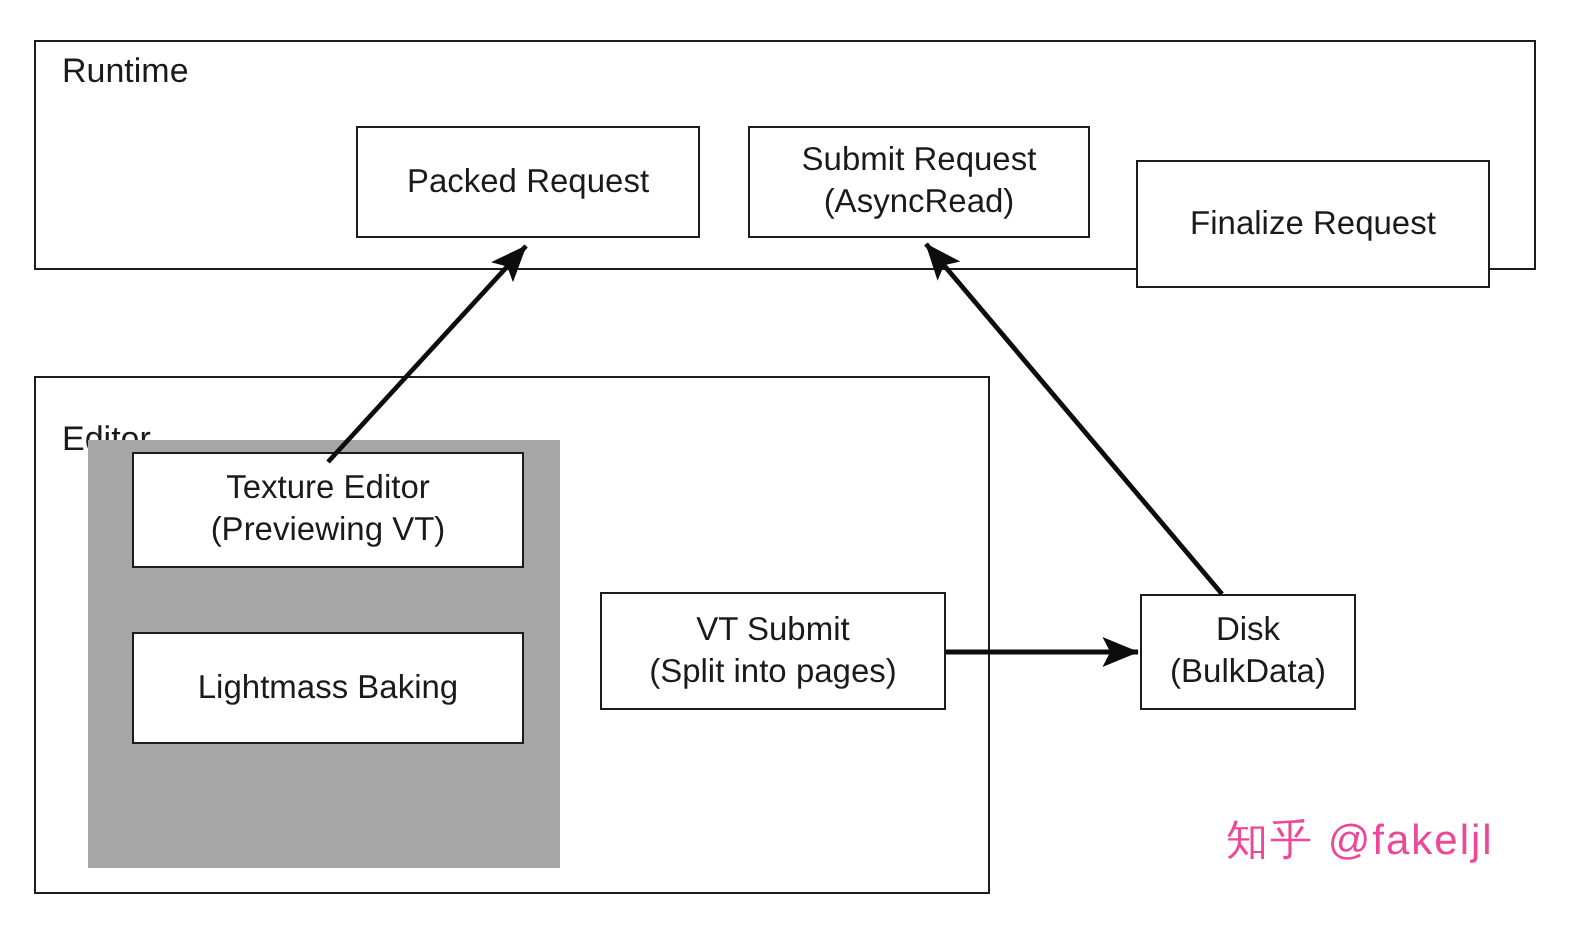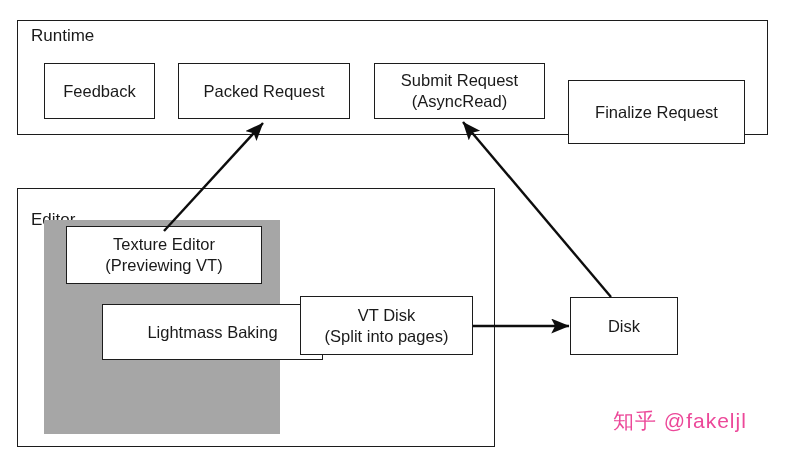--- a/index.html
+++ b/index.html
@@ -72,23 +72,20 @@
   }
 </style>
 </head>
 <body>
 
 <div id="canvas">
 
   <div class="group-box" style="left:17px; top:20px; width:751px; height:115px;"></div>
   <div class="group-label" style="left:31px; top:26px;">Runtime</div>
 
-  <div class="node-box" style="left:44px; top:63px; width:111px; height:56px;">
-    <span>Feedback</span>
-  </div>
 
   <div class="node-box" style="left:178px; top:63px; width:172px; height:56px;">
     <span>Packed Request</span>
   </div>
 
   <div class="node-box" style="left:374px; top:63px; width:171px; height:56px;">
     <span>Submit Request</span>
     <span class="line2">(AsyncRead)</span>
   </div>
 
@@ -99,32 +96,33 @@
   <div class="group-box" style="left:17px; top:188px; width:478px; height:259px;"></div>
   <div class="group-label" style="left:31px; top:210px;">Editor</div>
 
   <div class="gray-panel" style="left:44px; top:220px; width:236px; height:214px;"></div>
 
   <div class="node-box" style="left:66px; top:226px; width:196px; height:58px;">
     <span>Texture Editor</span>
     <span class="line2">(Previewing VT)</span>
   </div>
 
-  <div class="node-box" style="left:66px; top:304px; width:221px; height:56px;margin-left:36px;">
+  <div class="node-box" style="left:66px; top:316px; width:196px; height:56px;">
     <span>Lightmass Baking</span>
   </div>
 
 
   <div class="node-box" style="left:300px; top:296px; width:173px; height:59px;">
-    <span>VT Disk</span>
+    <span>VT Submit</span>
     <span class="line2">(Split into pages)</span>
   </div>
 
   <div class="node-box" style="left:570px; top:297px; width:108px; height:58px;">
     <span>Disk</span>
+    <span class="line2">(BulkData)</span>
   </div>
 
   <svg class="arrow-layer" viewBox="0 0 786 466">
     <defs>
       <marker id="ah" markerWidth="9" markerHeight="9" refX="7.4" refY="3.1" orient="auto" markerUnits="strokeWidth">
         <path d="M0,0 L7.6,3.1 L0,6.2 L1.6,3.1 z" fill="#0d0d0d"></path>
       </marker>
     </defs>
     <line x1="164" y1="231" x2="263" y2="123" stroke="#0d0d0d" stroke-width="2.4" marker-end="url(#ah)"></line>
     <line x1="611" y1="297" x2="463" y2="122" stroke="#0d0d0d" stroke-width="2.4" marker-end="url(#ah)"></line>

